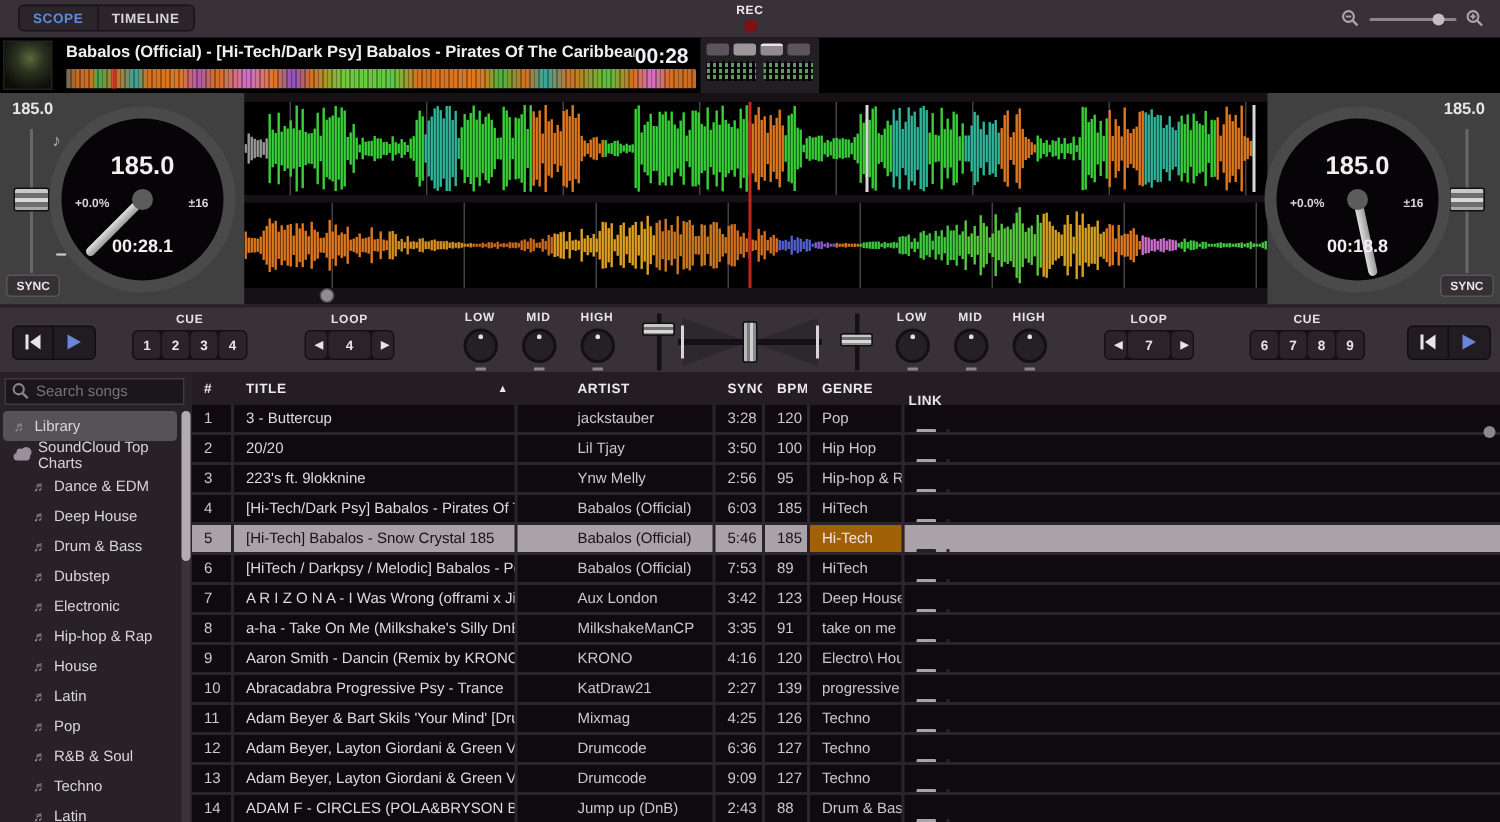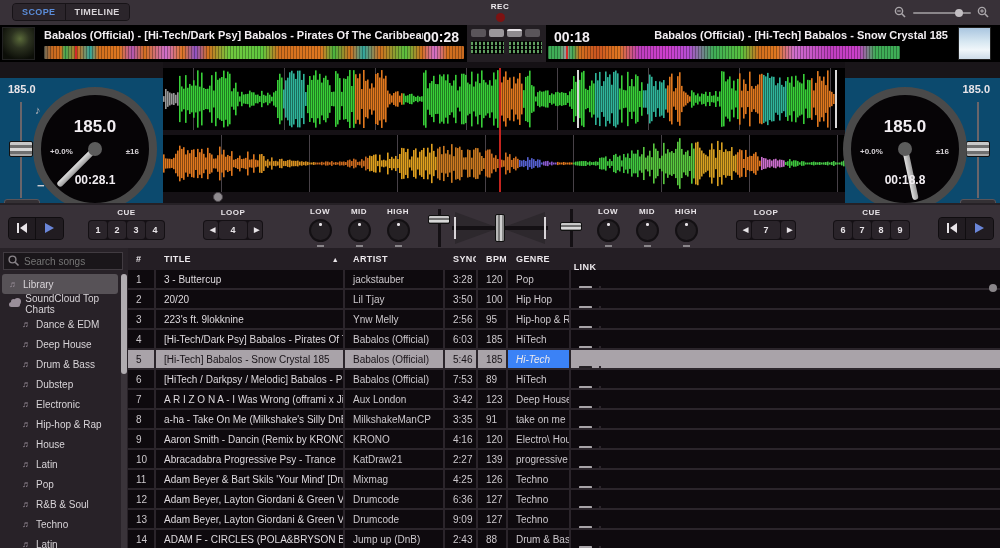--- a/index.html
+++ b/index.html
@@ -43,21 +43,21 @@
   .segbars span{width:15px;height:8px;border-radius:2px;}
   .segbars .s1,.segbars .s4{background:#5a555a;}
   .segbars .s2{background:#9b979b;}
   .segbars .s3{background:linear-gradient(180deg,#e8e4e8 0 2px,#8f8b8f 2px);}
   .dotmeters{display:flex;gap:5px;padding:4px 4px 0;}
   .dotmeters span{width:34px;height:13px;
     background-image:repeating-linear-gradient(0deg,rgba(0,0,0,.85) 0 1px,rgba(0,0,0,0) 1px 4px),repeating-linear-gradient(90deg,#5f9c5f 0 2px,rgba(0,0,0,.92) 2px 4px);}
 
   
   .deckrow{position:absolute;left:0;top:62px;width:1000px;height:141px;background:#191519;}
-  .deckpanel{position:absolute;top:16px;height:141px;background:#0c4a6e;}
+  .deckpanel{position:absolute;top:0;height:141px;background:#404040;}
   .deckpanel.left{left:0;width:163px;}
   .deckpanel.right{left:845px;width:155px;}
   .bpm-label{position:absolute;top:5px;font-size:11px;font-weight:bold;color:#e8e4e8;}
   .deckpanel.left .bpm-label{left:8px;}
   .deckpanel.right .bpm-label{right:10px;}
   .ptrack{position:absolute;top:24px;width:2px;height:96px;background:#6a656a;}
   .deckpanel.left .ptrack{left:20px;}
   .deckpanel.right .ptrack{right:21px;}
   .phandle{position:absolute;top:63px;width:24px;height:16px;border-radius:2px;border:1px solid #111;
     background:linear-gradient(180deg,#c8c8c8 0 3px,#6f6f6f 3px 6px,#d8d8d8 6px 9px,#6f6f6f 9px 12px,#a8a8a8 12px);}
@@ -152,34 +152,34 @@
   .sb-scroll-track{position:absolute;right:1px;top:26px;bottom:2px;width:6px;background:#3a343a;border-radius:3px;}
   .sb-scroll-thumb{position:absolute;right:1px;top:26px;width:6px;height:100px;background:#b0acb0;border-radius:3px;}
 
   .tracktable{position:relative;flex:1;height:300px;background:#0e0a0e;overflow:hidden;}
   .thead{display:flex;height:22px;background:#241e24;align-items:center;}
   .thead .cell{color:#ece8ec;font-size:9px;font-weight:bold;letter-spacing:.4px;border-color:transparent;}
   .trow{display:flex;height:20px;background:#0e0a0e;border-bottom:2px solid #2b252b;align-items:stretch;cursor:pointer;}
   .cell{flex:none;display:flex;align-items:center;padding:0 0 0 8px;font-size:10px;color:#ccc8cc;white-space:nowrap;overflow:hidden;border-right:2px solid #2b252b;}
   .c-num{width:28px;}
   .c-title{width:189px;color:#dedade;}
-  .c-artist{width:100px;}
+  .c-artist{width:100px;margin-left:32px;}
   .c-time{width:33px;}
   .c-bpm{width:30px;}
   .c-genre{width:63px;}
   .c-link{width:30px;justify-content:center;padding:0;margin-top:16px;}
   .c-fill{flex:1;border-right:none;}
   .sort-arrow{margin-left:auto;margin-right:4px;font-size:7px;color:#ece8ec;}
   .link-cloud{position:relative;width:13px;height:5px;background:#a8a4a8;border-radius:3px;}
   .link-cloud::before{content:"";position:absolute;left:2px;top:-3px;width:5px;height:5px;border-radius:50%;background:#a8a4a8;}
   .link-cloud::after{content:"";position:absolute;left:5px;top:-4px;width:7px;height:7px;border-radius:50%;background:#a8a4a8;}
   .trow.selected{background:#a9a3a9;}
   .trow.selected .cell{color:#17121 7;}
   .trow.selected .cell{color:#171217;}
-  .trow.selected .c-genre{background:#3b82f6;color:#ece8ec;font-style:italic;}
+  .trow.selected .c-genre{background:#a16207;color:#ece8ec;}
   .trow.selected .link-cloud, .trow.selected .link-cloud::before, .trow.selected .link-cloud::after{background:#242024;}
   .table-scroll-thumb{position:absolute;right:3px;top:36px;width:8px;height:8px;border-radius:50%;background:#8a868a;}
 </style>
 </head>
 <body>
 
 <div class="app">
 
   <div class="topbar">
     <div class="toggle-group">
@@ -220,28 +220,20 @@
     <div class="center-meters">
       <div class="segbars">
           <span class="s1"></span>
           <span class="s2"></span>
           <span class="s3"></span>
           <span class="s4"></span>
         </div>
       <div class="dotmeters">
           <span></span>
           <span></span>
-        </div>
-    </div>
-    <div class="dh right">
-      <div class="elapsed">00:18</div>
-      <div class="title">Babalos (Official) - [Hi-Tech] Babalos - Snow Crystal 185</div>
-      <div class="art art-right"></div>
-      <div class="miniwave">
-          <span class="cuepos" style="left:5%"></span>
         </div>
     </div>
   </div>
 
   <div class="deckrow">
 
     <div class="deckpanel left">
       <div class="bpm-label">185.0</div>
       <div class="ptrack"></div>
       <div class="phandle"></div>

